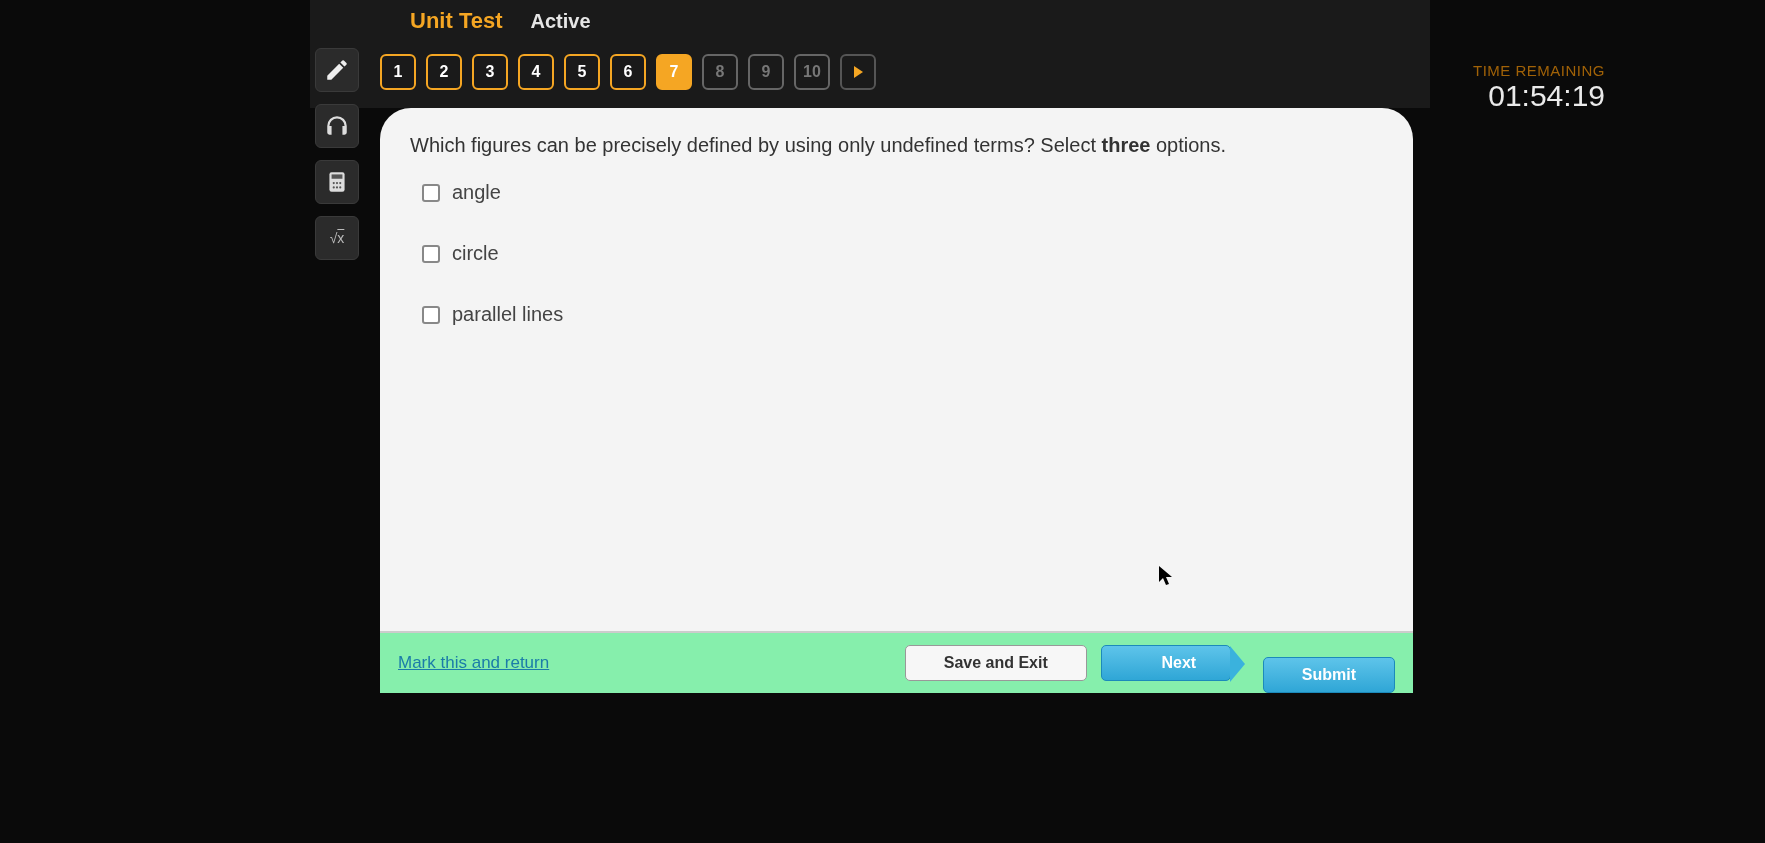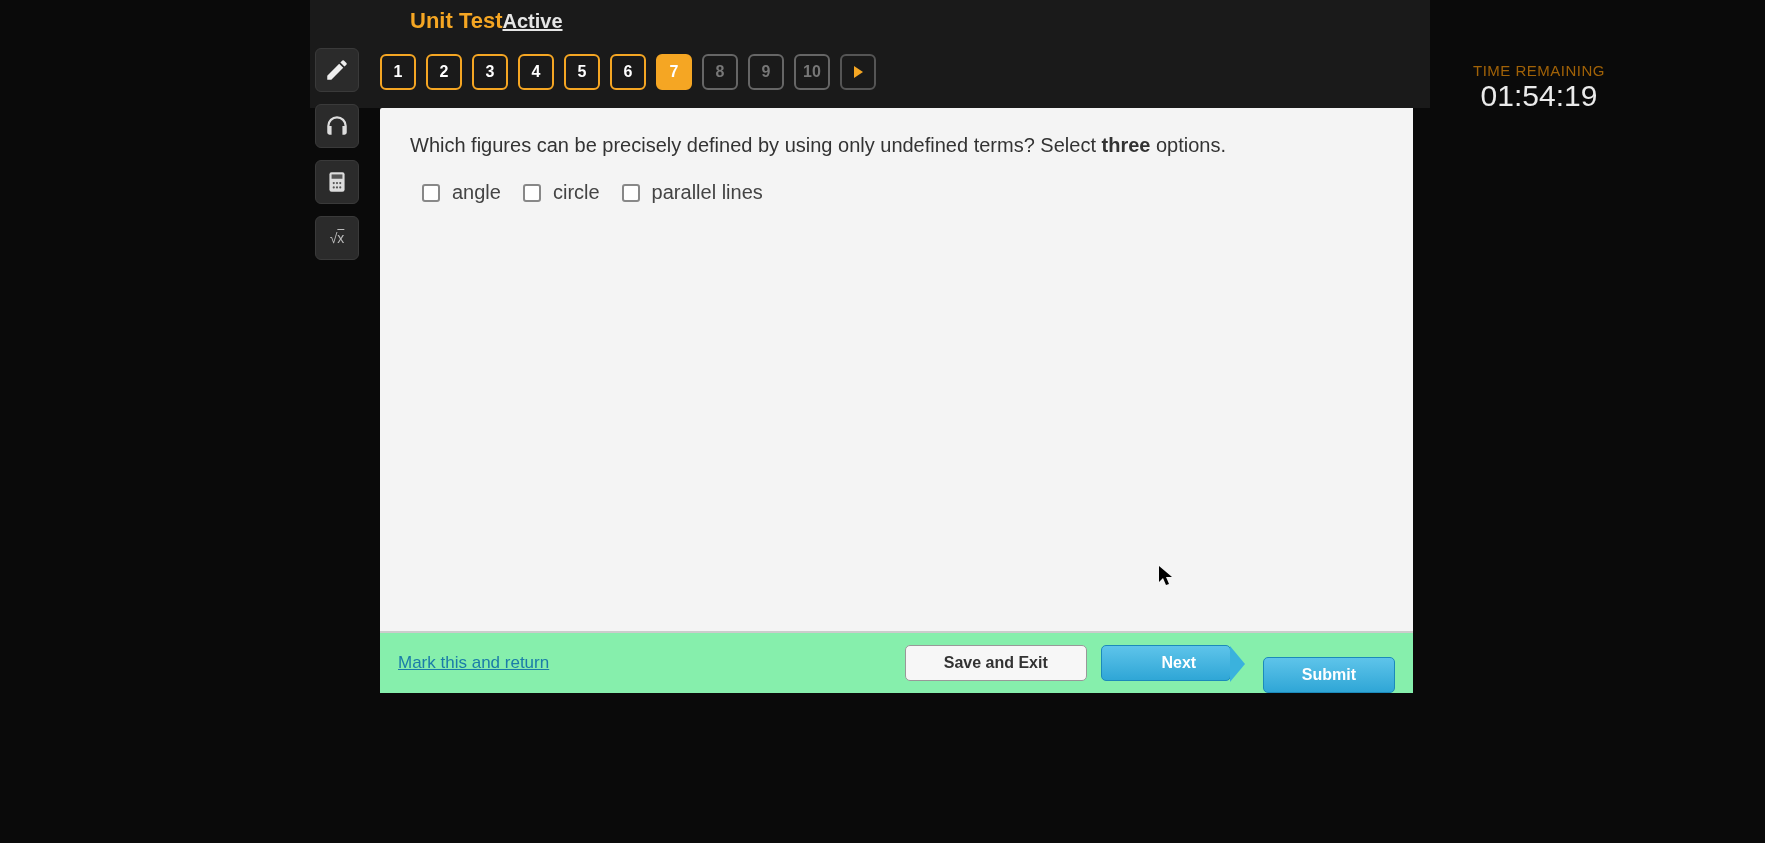--- a/index.html
+++ b/index.html
@@ -14,33 +14,33 @@
     .outer-frame {
       position: absolute;
       left: 310px;
       top: 0;
       width: 1120px;
       height: 720px;
     }
     .header-bar {
       display: flex;
       align-items: baseline;
+      gap: 28px;
       padding: 8px 100px 14px;
       background: #1a1a1a;
     }
     .title-main {
       color: #f5a623;
       font-weight: bold;
       font-size: 22px;
     }
     .title-sub {
       color: #e6e6e6;
       font-weight: bold;
       font-size: 20px;
-      text-decoration: underline;
     }
     .nav-row {
       position: relative;
       background: #1a1a1a;
       padding: 6px 70px 18px 70px;
       display: flex;
       align-items: center;
       gap: 10px;
     }
     .qnum {
@@ -105,31 +105,32 @@
     .tool-btn svg { width: 26px; height: 26px; }
     
     .content-panel {
       background: #f4f4f4;
       margin-left: 70px;
       width: 1033px;
       height: 585px;
       padding: 26px 30px 18px 30px;
       position: relative;
       border-top-left-radius: 2px;
+      border-radius: 31px;
     }
     .question-text {
       font-size: 20px;
       color: #333;
       margin-bottom: 24px;
     }
     .question-text b { font-weight: bold; }
     .options-col {
       display: flex;
-      flex-direction: row;
-      gap: 22px;
+      flex-direction: column;
+      gap: 38px;
       padding-left: 12px;
     }
     .opt-row {
       display: flex;
       align-items: center;
       gap: 12px;
       font-size: 20px;
       color: #444;
     }
     .chk {
@@ -210,21 +211,20 @@
     }
     .timer-label {
       font-size: 15px;
       letter-spacing: 0.5px;
       color: #a16207;
     }
     .timer-value {
       font-size: 30px;
       font-weight: 500;
       color: #eaeaea;
-      text-align: center;
     }
     
     .fake-cursor {
       position: absolute;
       left: 1158px;
       top: 565px;
       z-index: 20;
       color: #222;
       font-size: 22px;
       pointer-events: none;

